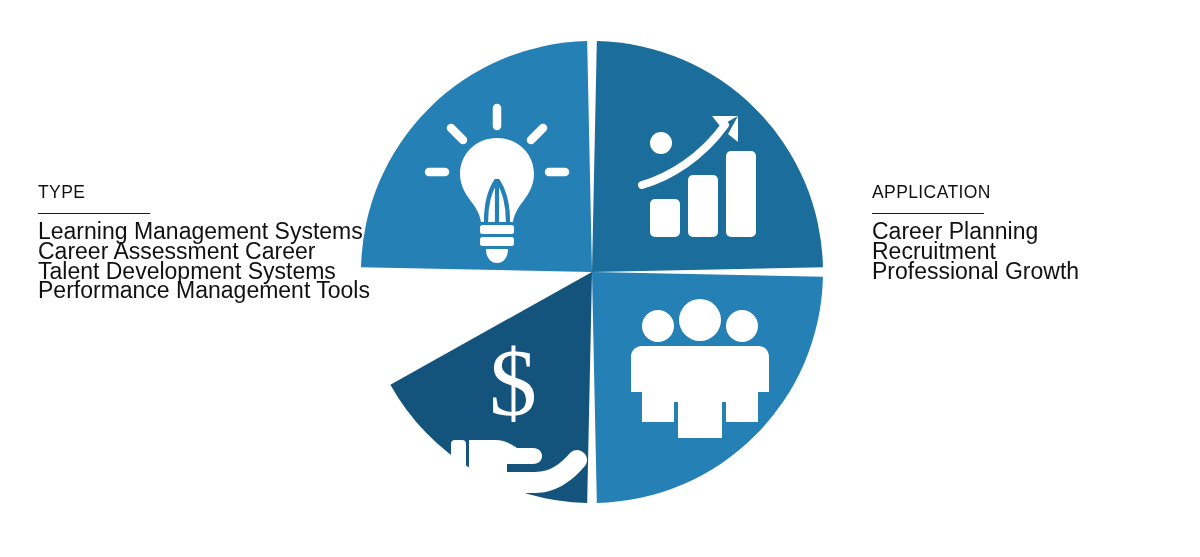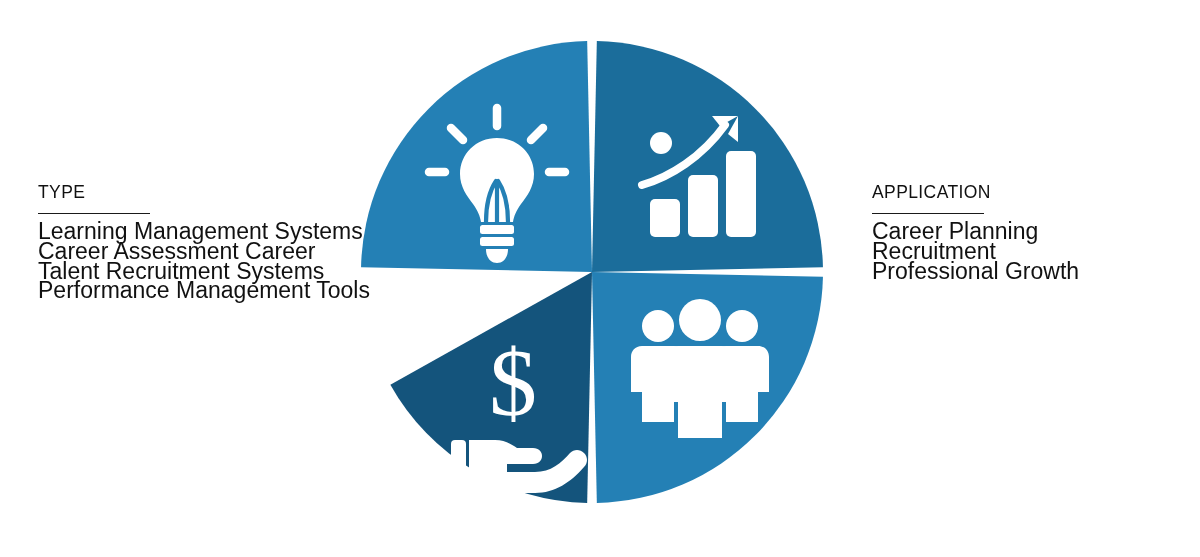--- a/index.html
+++ b/index.html
@@ -74,21 +74,21 @@
 <body>
 
 <div id="canvas">
 
   <div class="label-block" id="type-block">
     <div class="block-title">TYPE</div>
     <div class="block-rule"></div>
     <ul class="block-list">
       <li>Learning Management Systems</li>
       <li>Career Assessment Career</li>
-      <li>Talent Recruitment Systems</li>
+      <li>Talent Development Systems</li>
       <li>Performance Management Tools</li>
     </ul>
   </div>
 
   <div class="label-block" id="app-block">
     <div class="block-title">APPLICATION</div>
     <div class="block-rule"></div>
     <ul class="block-list">
       <li>Career Planning</li>
       <li>Recruitment</li>

